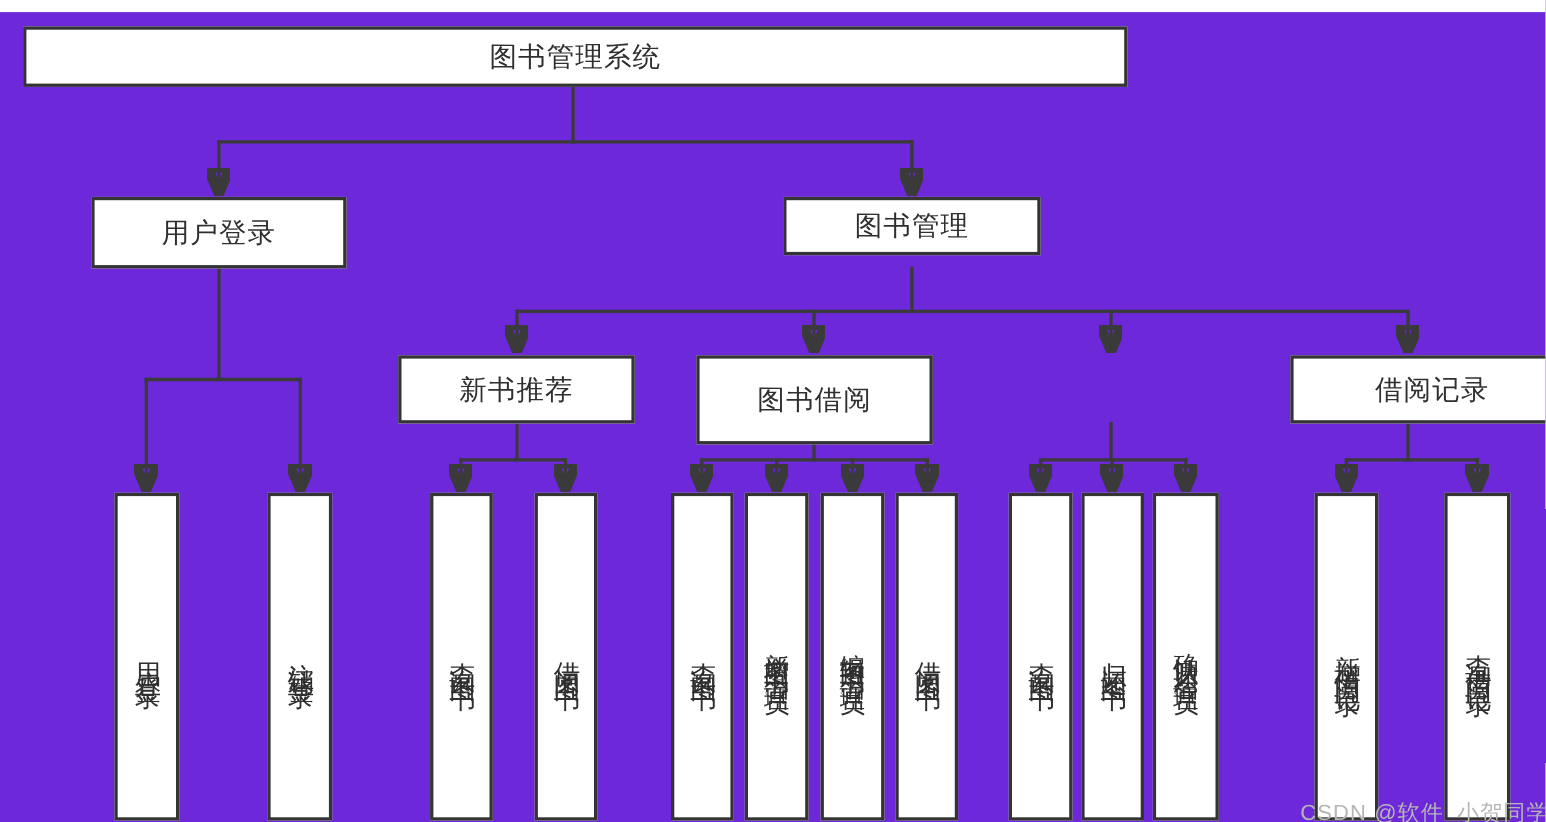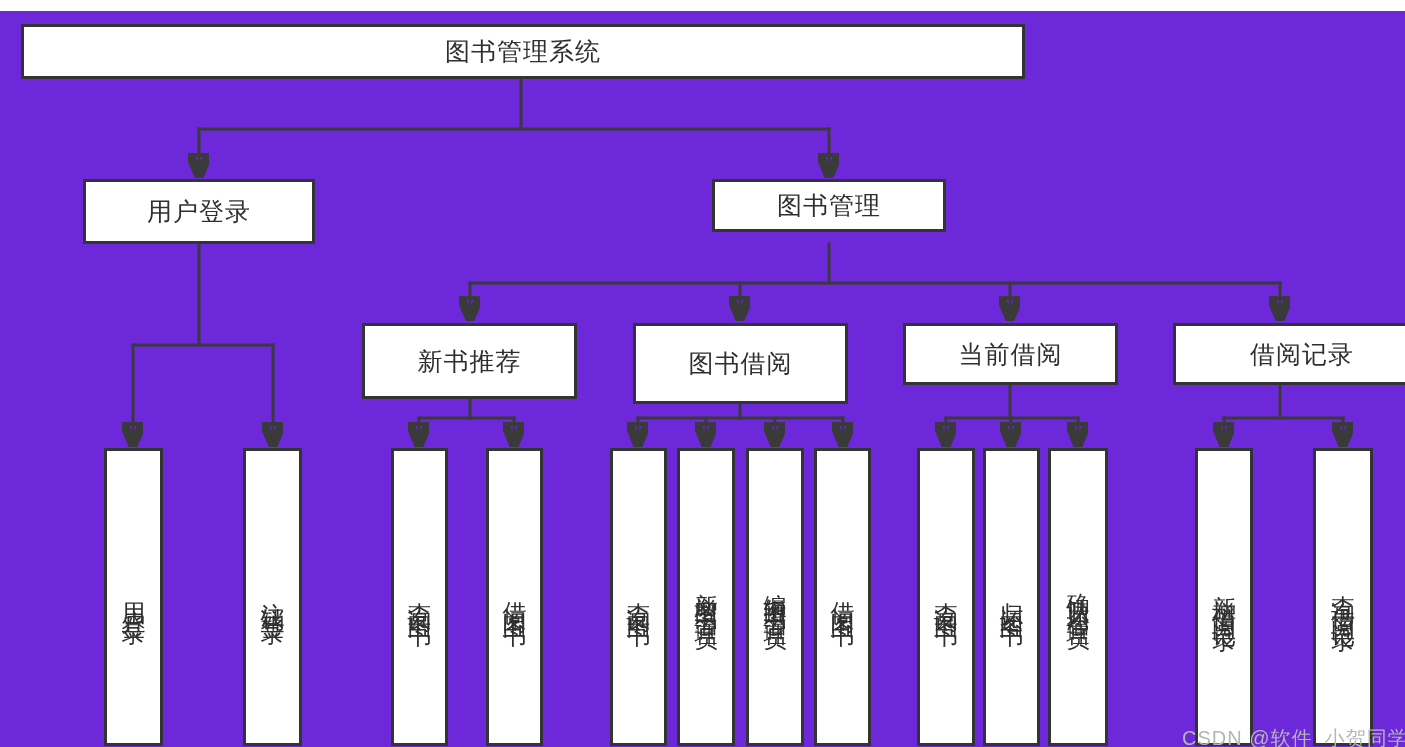--- a/index.html
+++ b/index.html
@@ -111,28 +111,25 @@
     <span>图书管理系统</span>
   </div>
 
   <div class="hbox" style="left:83px;top:168px;width:232px;height:65px">
     <span>用户登录</span>
   </div>
   <div class="hbox" style="left:712px;top:168px;width:234px;height:53px">
     <span>图书管理</span>
   </div>
 
-  <div class="hbox" style="left:362px;top:312px;width:215px;height:76px">
+  <div class="hbox" style="left:362px;top:312px;width:215px;height:62px">
     <span>新书推荐</span>
   </div>
   <div class="hbox" style="left:633px;top:312px;width:215px;height:81px">
     <span>图书借阅</span>
-  </div>
-  <div class="hbox" style="left:903px;top:312px;width:215px;height:62px">
-    <span>当前借阅</span>
   </div>
   <div class="hbox" style="left:1173px;top:312px;width:258px;height:62px">
     <span>借阅记录</span>
   </div>
 
   <div class="vbox" style="left:104px;top:437px;width:59px;height:298px">
     <span>用户登录</span>
   </div>
   <div class="vbox" style="left:243px;top:437px;width:59px;height:298px">
     <span>注销登录</span>

